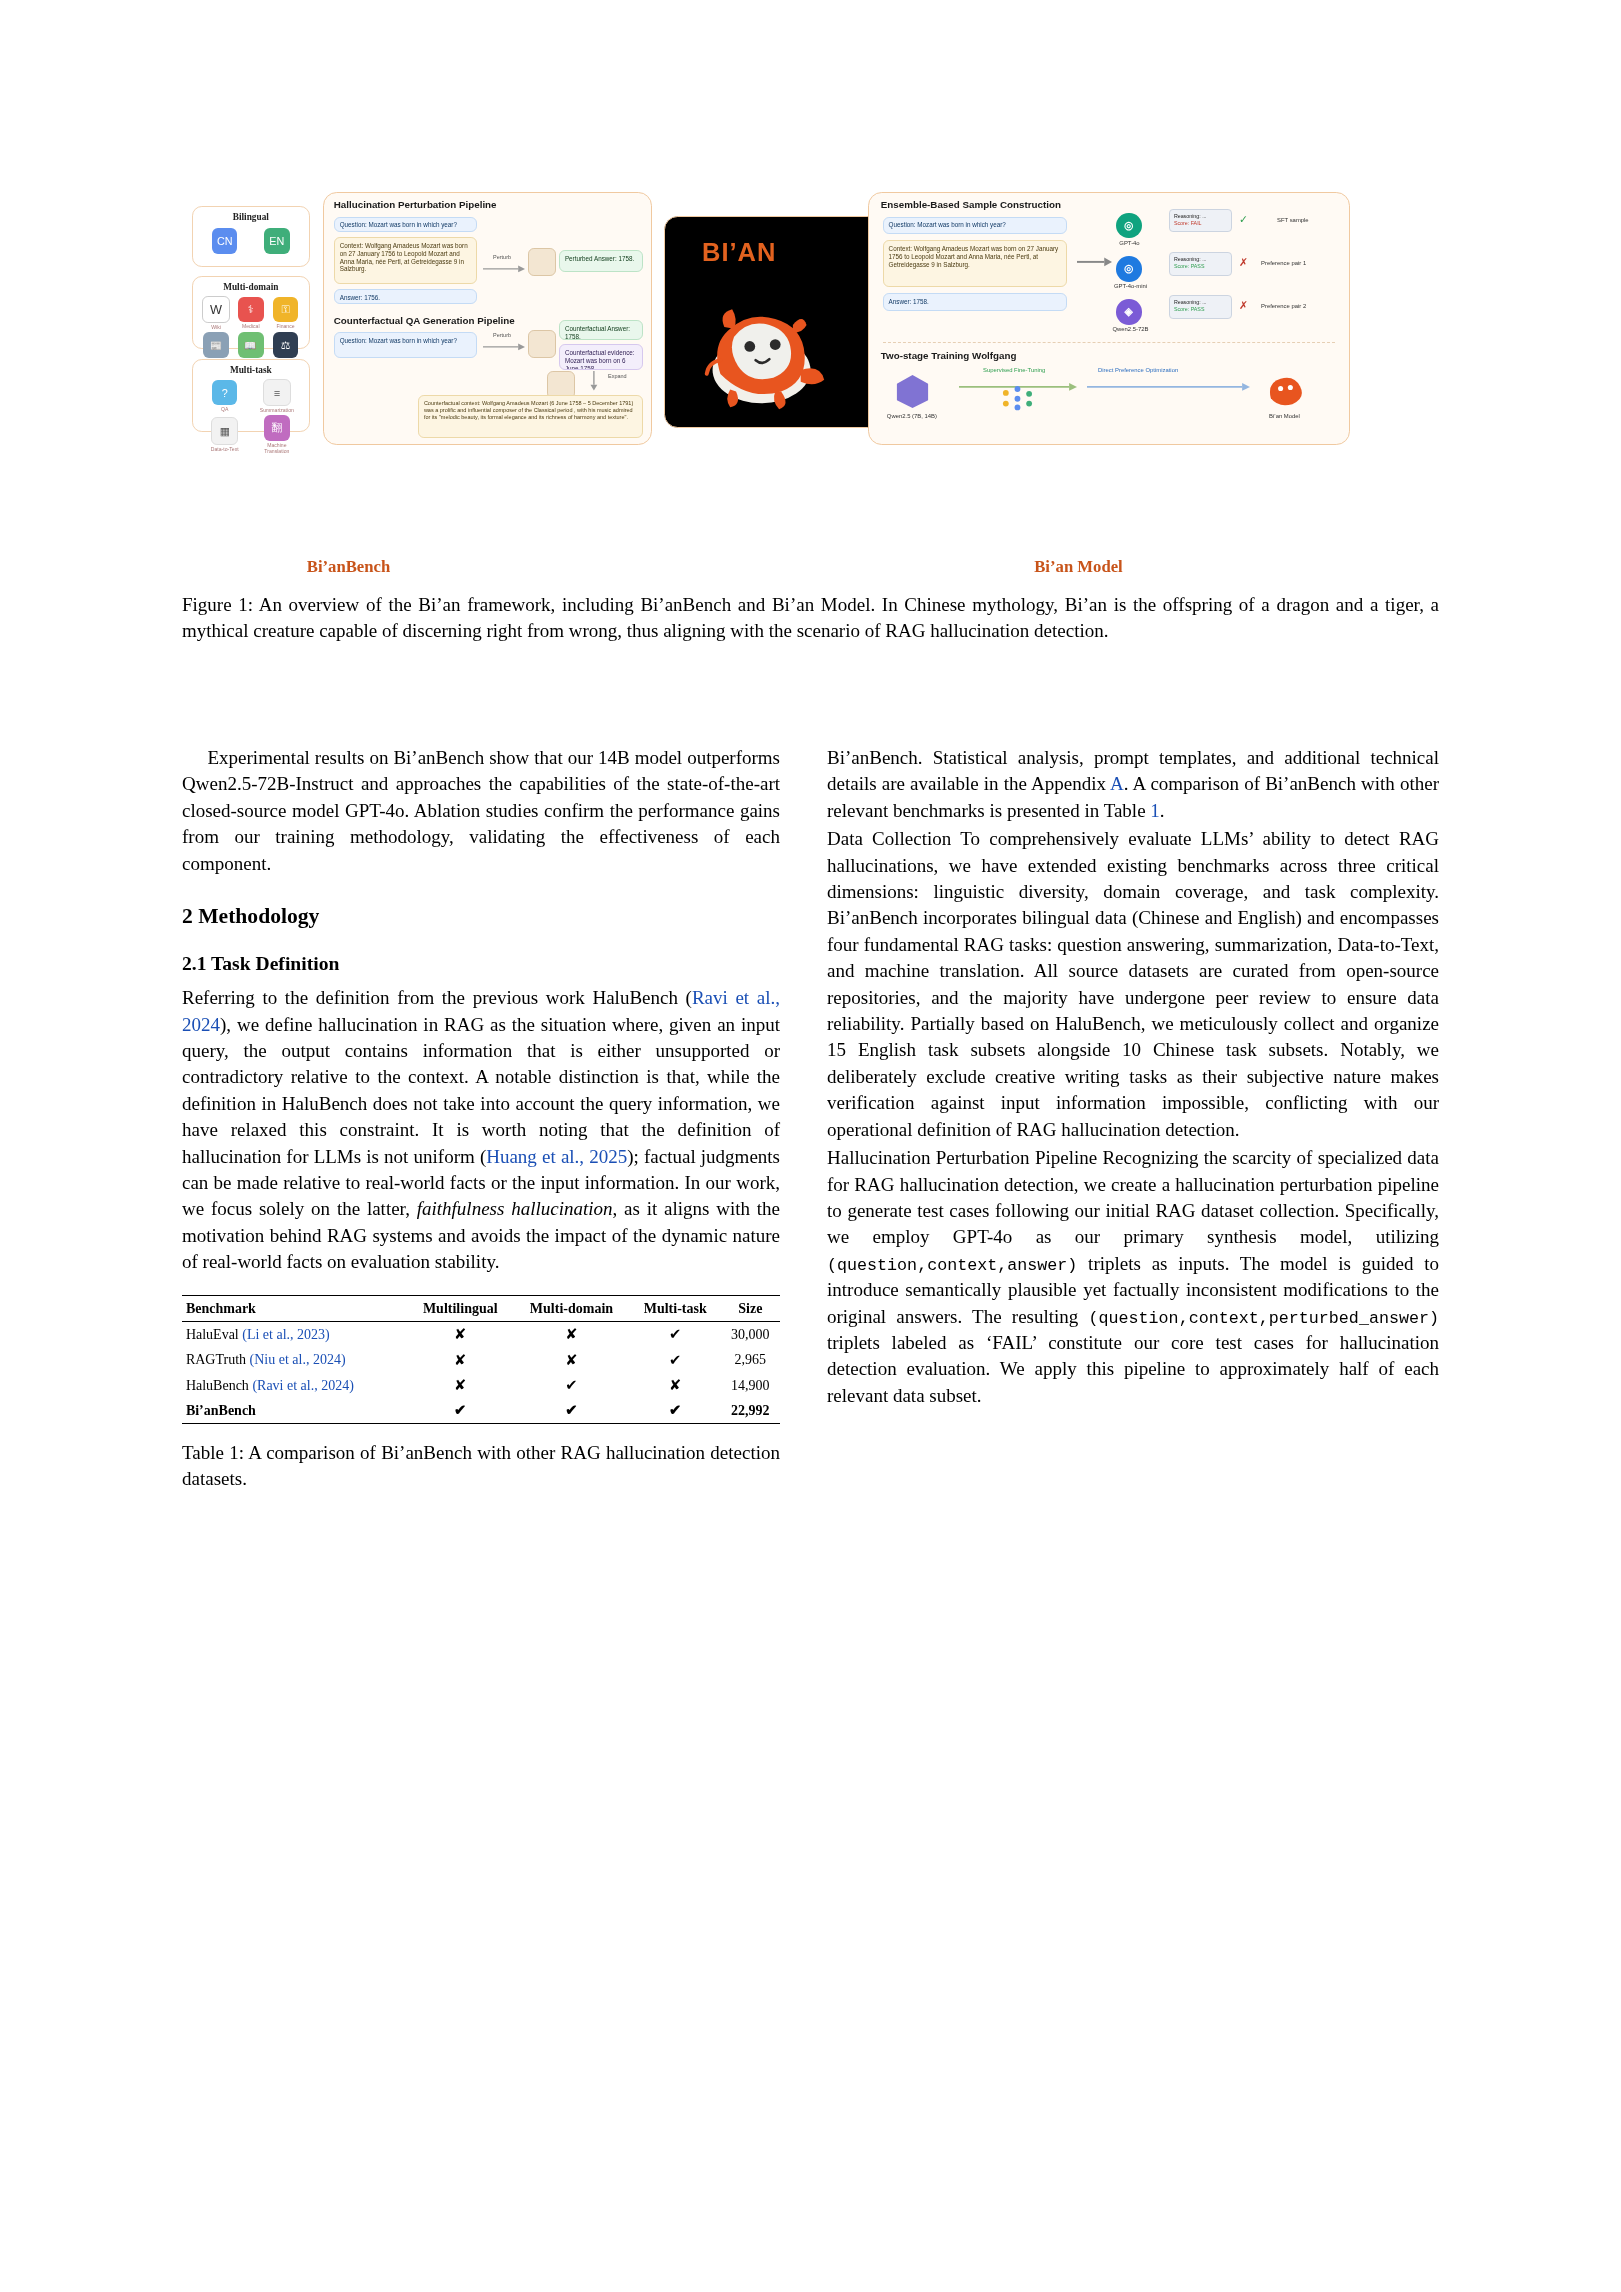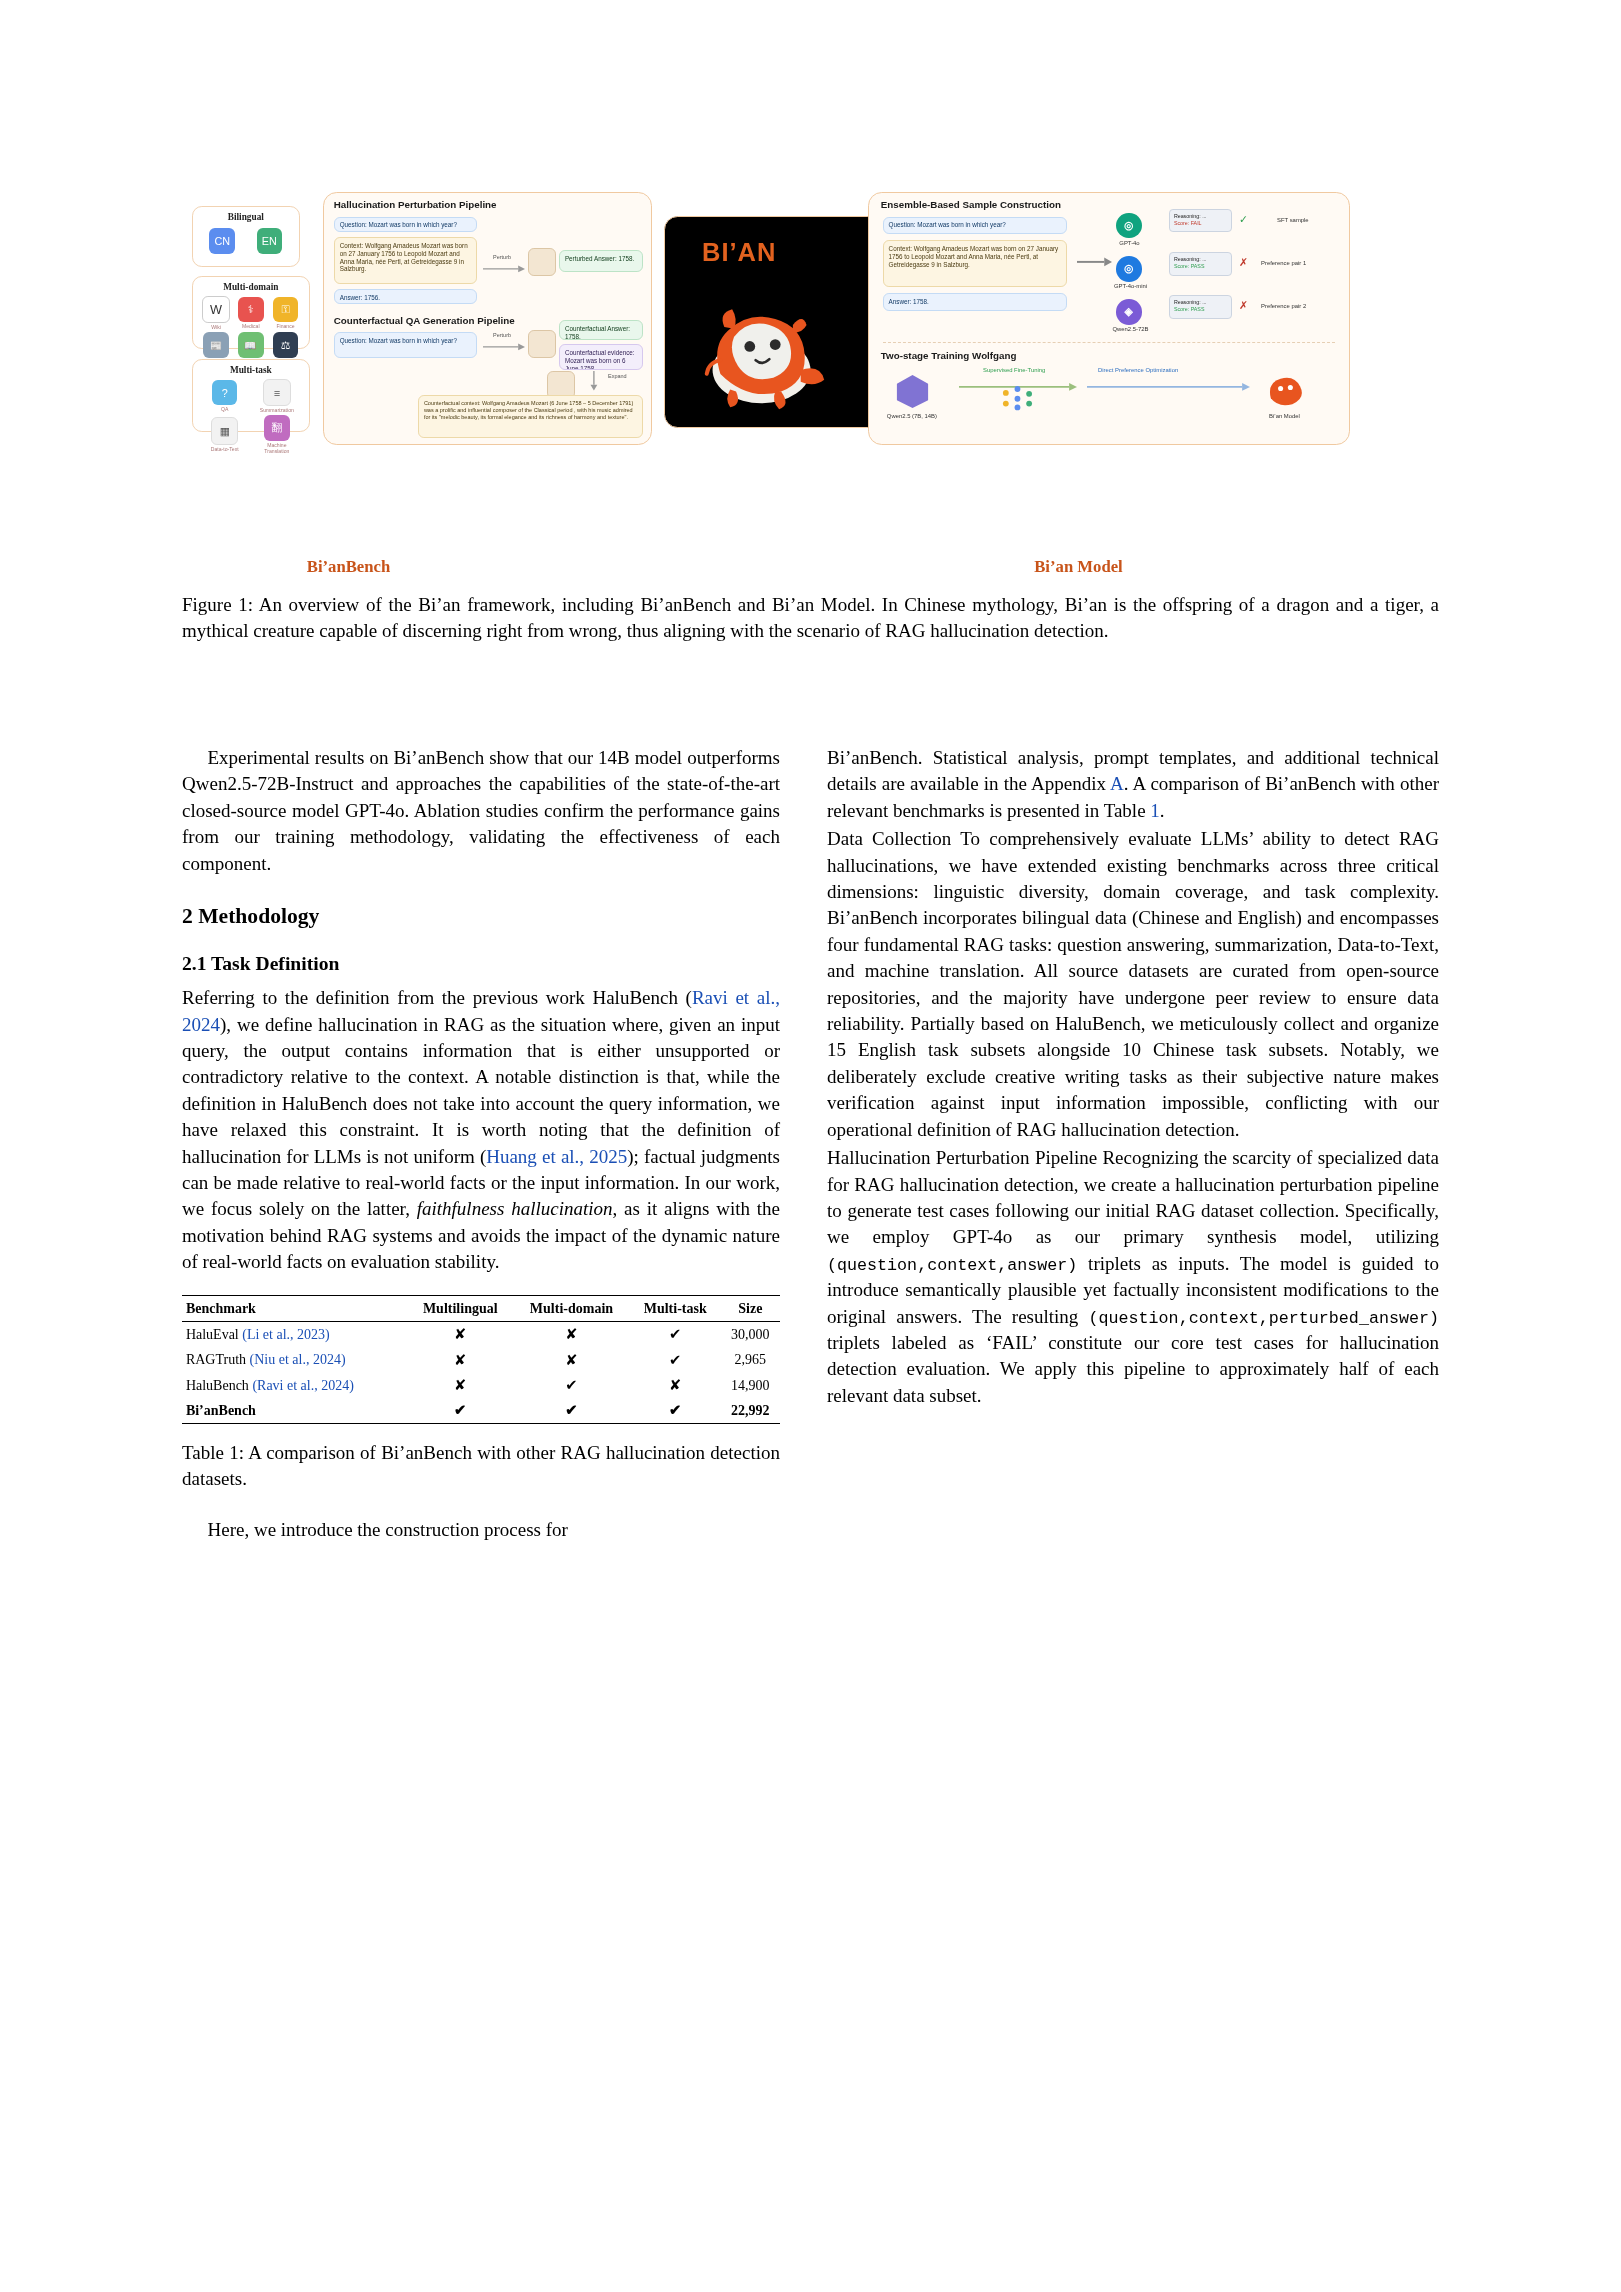--- a/index.html
+++ b/index.html
@@ -235,21 +235,21 @@
     text-align: justify;
   }
 </style>
 </head>
 <body>
 
 <div class="page">
 
   <div class="figure-wrap">
 
-    <div class="lbox" style="left:9.8px; top:13.7px; width:108px; height:61px;">
+    <div class="lbox" style="left:9.8px; top:13.7px; width:118px; height:61px;">
       <div class="lbox-title">Bilingual</div>
       <div class="icon-row" style="margin-top:6.9px;">
         <div class="mini-wrap">
           <div class="mini-icon" style="background:#5b8def;">CN</div>
         </div>
         <div class="mini-wrap">
           <div class="mini-icon" style="background:#3fae7a;">EN</div>
         </div>
       </div>
     </div>
@@ -494,21 +494,20 @@
             <td class="tick">✔</td>
             <td class="tick">✔</td>
             <td class="tick">✔</td>
             <td>22,992</td>
           </tr>
         </tbody>
       </table>
       <div class="tbl-caption">Table 1: A comparison of Bi’anBench with other RAG hallucination detection datasets.</div>
     </div>
 
-    <p class="para" style="margin-top:25.5px;">Here, we introduce the construction process for</p>
   </div>
 
   <div class="col-right">
     <p class="para-noind"><span>Bi’anBench. Statistical analysis, prompt templates, and additional technical details are available in the Appendix </span><span class="cite">A</span><span>. A comparison of Bi’anBench with other relevant benchmarks is presented in Table </span><span class="cite">1</span><span>.</span></p>
 
     <p class="para-noind"><span class="bold-run">Data Collection</span><span> To comprehensively evaluate LLMs’ ability to detect RAG hallucinations, we have extended existing benchmarks across three critical dimensions: linguistic diversity, domain coverage, and task complexity. Bi’anBench incorporates bilingual data (Chinese and English) and encompasses four fundamental RAG tasks: question answering, summarization, Data-to-Text, and machine translation. All source datasets are curated from open-source repositories, and the majority have undergone peer review to ensure data reliability. Partially based on HaluBench, we meticulously collect and organize 15 English task subsets alongside 10 Chinese task subsets. Notably, we deliberately exclude creative writing tasks as their subjective nature makes verification against input information impossible, conflicting with our operational definition of RAG hallucination detection.</span></p>
 
     <p class="para-noind"><span class="bold-run">Hallucination Perturbation Pipeline</span><span> Recognizing the scarcity of specialized data for RAG hallucination detection, we create a hallucination perturbation pipeline to generate test cases following our initial RAG dataset collection. Specifically, we employ GPT-4o as our primary synthesis model, utilizing </span><span class="mono">(question,context,answer)</span><span> triplets as inputs. The model is guided to introduce semantically plausible yet factually inconsistent modifications to the original answers. The resulting </span><span class="mono">(question,context,perturbed_answer)</span><span> triplets labeled as ‘FAIL’ constitute our core test cases for hallucination detection evaluation. We apply this pipeline to approximately half of each relevant data subset.</span></p>
   </div>
 

